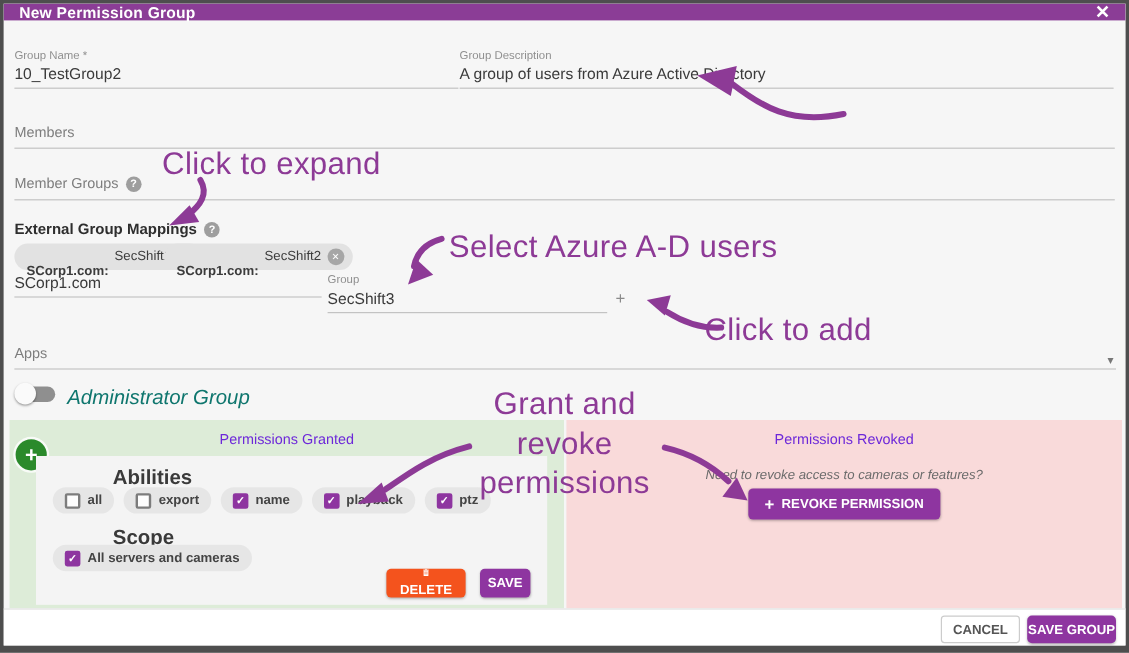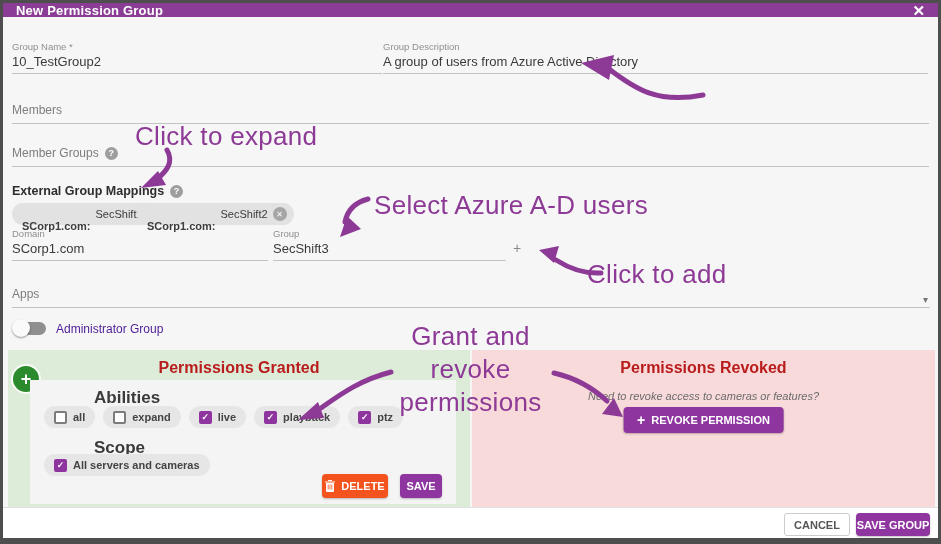--- a/index.html
+++ b/index.html
@@ -37,47 +37,47 @@
 
   .plus-add { position:absolute; color:#8a8a8a; font-size:14px; cursor:pointer; }
   .apps-caret { position:absolute; color:#777; font-size:10px; }
 
   
   .toggle { position:absolute; width:36px; height:18px; cursor:pointer; }
   .toggle .track { position:absolute; left:6px; top:3px; width:28px; height:13px;
                    border-radius:7px; background:#8f8f8f; }
   .toggle .thumb { position:absolute; left:0; top:0; width:18px; height:18px; border-radius:50%;
                    background:#fafafa; box-shadow:0 1px 2px rgba(0,0,0,.4); }
-  .toggle-label { position:absolute; font-size:12px; color:#4c1d95; }
+  .toggle-label { position:absolute; font-size:17px; color:#0f766e;font-style:italic; }
 
   
   .panel { position:absolute; top:347px; height:157px; }
   .panel-title { position:absolute; top:9px; left:0; width:100%; text-align:center;
-                 font-size:16px; font-weight:bold; color:#b91c1c; }
+                 font-size:12px; font-weight:normal; color:#6d28d9; }
   .granted { left:5px; width:462px; background:#ddecd8; }
   .revoked { left:469px; width:463px; background:#f9dada; }
   .plus-circle { position:absolute; left:5px; top:16px; width:26px; height:26px; border-radius:50%;
                  background:#2b8a2b; color:#fff; font-size:18px; font-weight:bold;
                  display:flex; align-items:center; justify-content:center;
                  box-shadow:0 0 0 2px rgba(255,255,255,.8); cursor:pointer; }
   .card { position:absolute; left:22px; top:30px; width:426px; height:124px; background:#f4f4f4; }
   .sec-lab { position:absolute; left:16px; font-size:17px; font-weight:bold; color:#3a3a3a;margin-left:48px; }
   .cb-row { position:absolute; left:14px; display:flex; gap:8px; }
   .cb-chip { height:22px; background:#e6e6e6; border-radius:12px; display:inline-flex;
              align-items:center; gap:6px; padding:0 10px; font-size:11px; font-weight:bold;
              color:#444; cursor:pointer; }
   .box { width:13px; height:13px; border-radius:2px; display:inline-flex; align-items:center;
          justify-content:center; font-size:9px; }
   .box.off { background:#fdfdfd; border:2px solid #7c7c7c; }
   .box.on  { background:#8e35a0; color:#fff; border:2px solid #8e35a0; }
 
   .btn { display:inline-flex; align-items:center; justify-content:center; gap:6px;
          border-radius:4px; font-size:11px; font-weight:bold; color:#fff; cursor:pointer;
          box-shadow:0 1px 2px rgba(0,0,0,.25); }
-  .btn-delete { position:absolute; right:68px; bottom:6px; width:66px; height:24px; background:#f4531d; }
+  .btn-delete { position:absolute; right:68px; bottom:6px; width:66px; height:24px; background:#f4531d;flex-direction:column; }
   .btn-save   { position:absolute; right:14px; bottom:6px; width:42px; height:24px; background:#8e35a0; }
   .revoke-prompt { position:absolute; top:40px; left:0; width:100%; text-align:center;
                    font-size:11px; font-style:italic; color:#6b6b6b; }
   .btn-revoke { position:absolute; top:57px; left:50%; transform:translateX(-50%);
                 height:26px; padding:0 14px; background:#8e35a0; }
   .btn-revoke .plus { font-size:14px; font-weight:bold; }
 
   
   .footer { position:absolute; left:0; top:504px; width:100%; height:31px; background:#fff;
             border-top:1px solid #e0e0e0; }
@@ -130,21 +130,20 @@
       <span>SecShift1</span>
       <span class="chip-x">✕</span>
     </div>
     <div class="chip" style="left:134px; top:200px;">
       <b>SCorp1.com:</b>
       <span>SecShift2</span>
       <span class="chip-x">✕</span>
     </div>
 
     <div class="fld" style="left:9px; top:225px; width:256px;">
-      <span class="lab">Domain</span>
       <span class="val">SCorp1.com</span>
     </div>
     <div class="fld" style="left:270px; top:225px; width:233px;">
       <span class="lab">Group</span>
       <span class="val">SecShift3</span>
     </div>
     <span class="plus-add" style="left:510px; top:237px;">+</span>
 
     <div class="fld-plain" style="left:9px; top:284px; width:918px;">
       <span>Apps</span>
@@ -162,25 +161,25 @@
       <div class="plus-circle">+</div>
       <div class="card">
         <span class="sec-lab" style="top:8px;">Abilities</span>
         <div class="cb-row" style="top:26px;">
           <span class="cb-chip">
             <span class="box off"></span>
             <span>all</span>
           </span>
           <span class="cb-chip">
             <span class="box off"></span>
-            <span>expand</span>
-          </span>
-          <span class="cb-chip">
-            <span class="box on">✓</span>
-            <span>live</span>
+            <span>export</span>
+          </span>
+          <span class="cb-chip">
+            <span class="box on">✓</span>
+            <span>name</span>
           </span>
           <span class="cb-chip">
             <span class="box on">✓</span>
             <span>playback</span>
           </span>
           <span class="cb-chip">
             <span class="box on">✓</span>
             <span>ptz</span>
           </span>
         </div>

